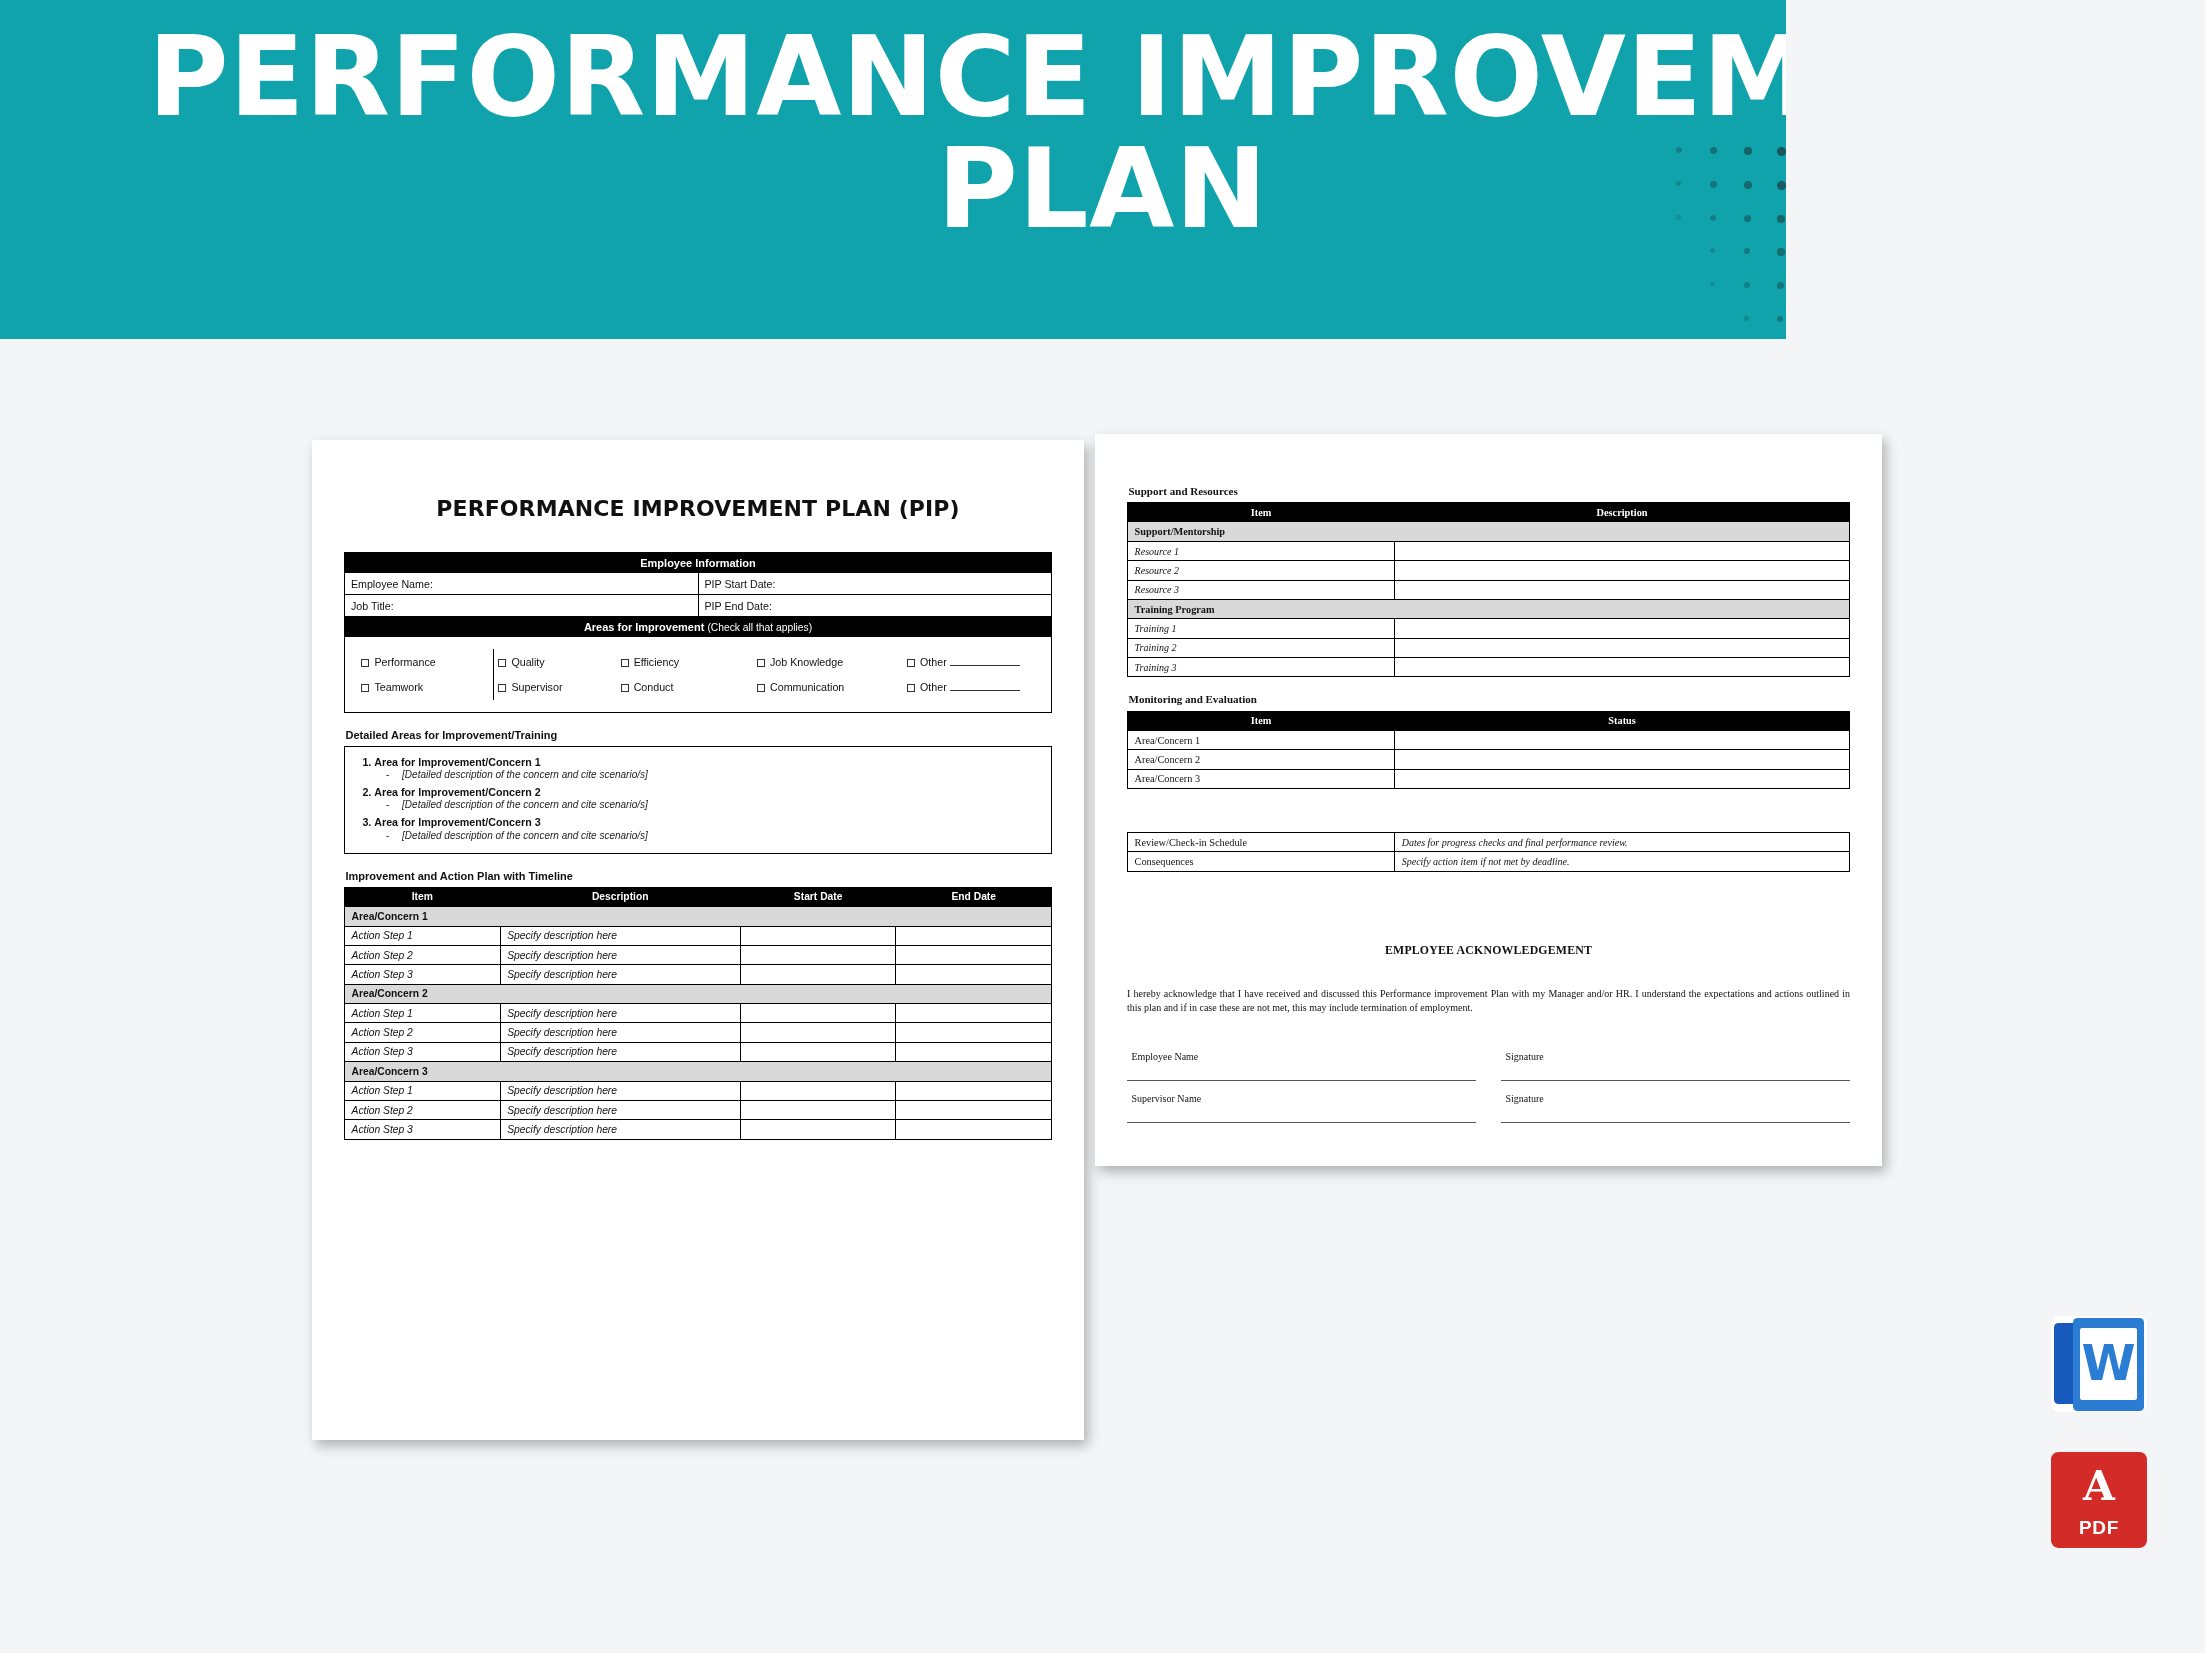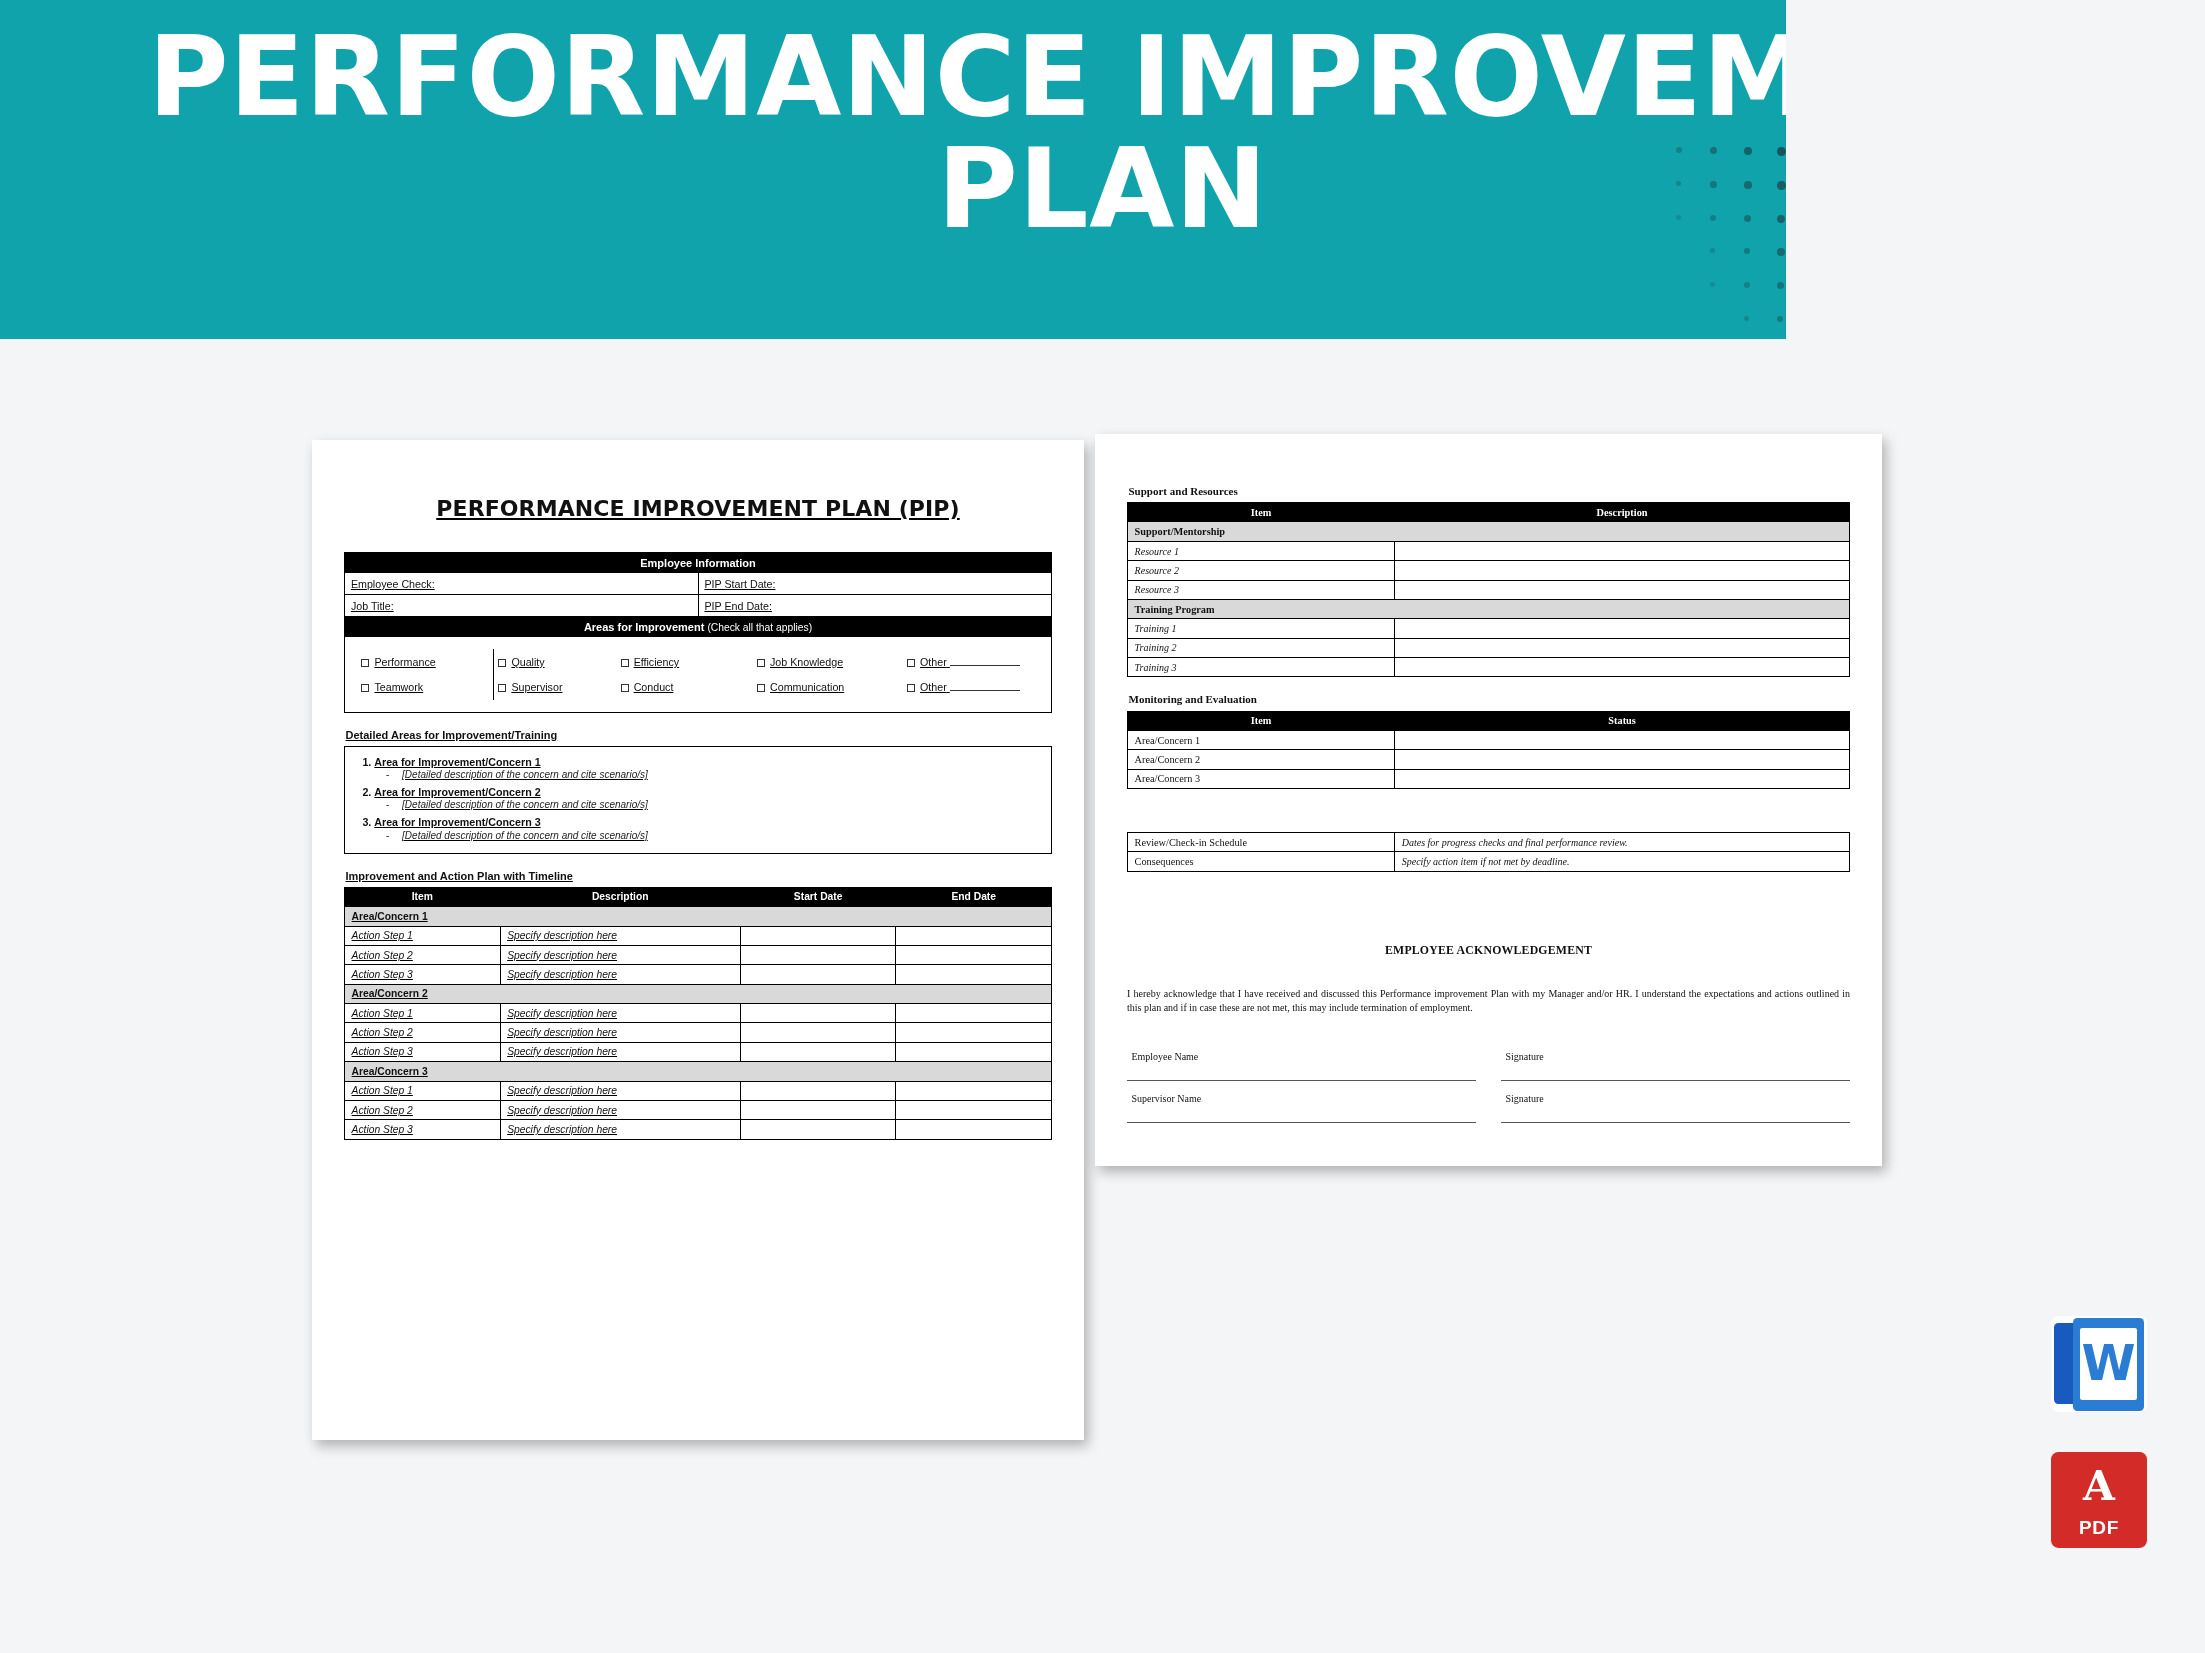--- a/index.html
+++ b/index.html
@@ -48,21 +48,21 @@
 
   
   .page {
     position:absolute;
     background:#ffffff;
     box-shadow:4.4px 5.9px 11.8px rgba(0,0,0,0.28);
   }
   #page-left  { left:312px; top:440px;  width:772px; height:1000px; }
   #page-right { left:1095px; top:434px; width:787px; height:732px;font-family:Liberation Serif, serif; }
 
-  .pad-l { padding:34px 32px 14.7px 32px;text-decoration:underline; }
+  .pad-l { padding:34px 32px 14.7px 32px; }
   .pad-r { padding:32px 32px 14.7px 32px; }
 
   .doc-title {
     text-align:center;
     font-size:22px;
     font-weight:bold;
     color:#111;
     letter-spacing:0.1px;
     margin:22px 0 31px 0;
     font-family:"DejaVu Sans", sans-serif;
@@ -216,21 +216,21 @@
 <div class="page" id="page-left">
  <div class="pad-l">
   <div class="doc-title">PERFORMANCE IMPROVEMENT PLAN (PIP)</div>
 
   <table>
     <tbody>
           <tr>
             <td colspan="2" class="bar">Employee Information</td>
           </tr>
     <tr>
-      <td class="infocell" style="width:50%">Employee Check:</td>
+      <td class="infocell" style="width:50%">Employee Name:</td>
       <td class="infocell">PIP Start Date:</td>
     </tr>
     <tr>
       <td class="infocell">Job Title:</td>
       <td class="infocell">PIP End Date:</td>
     </tr>
     <tr>
       <td colspan="2" class="bar">
         <span>Areas for Improvement</span>
         <span class="light">(Check all that applies)</span>

